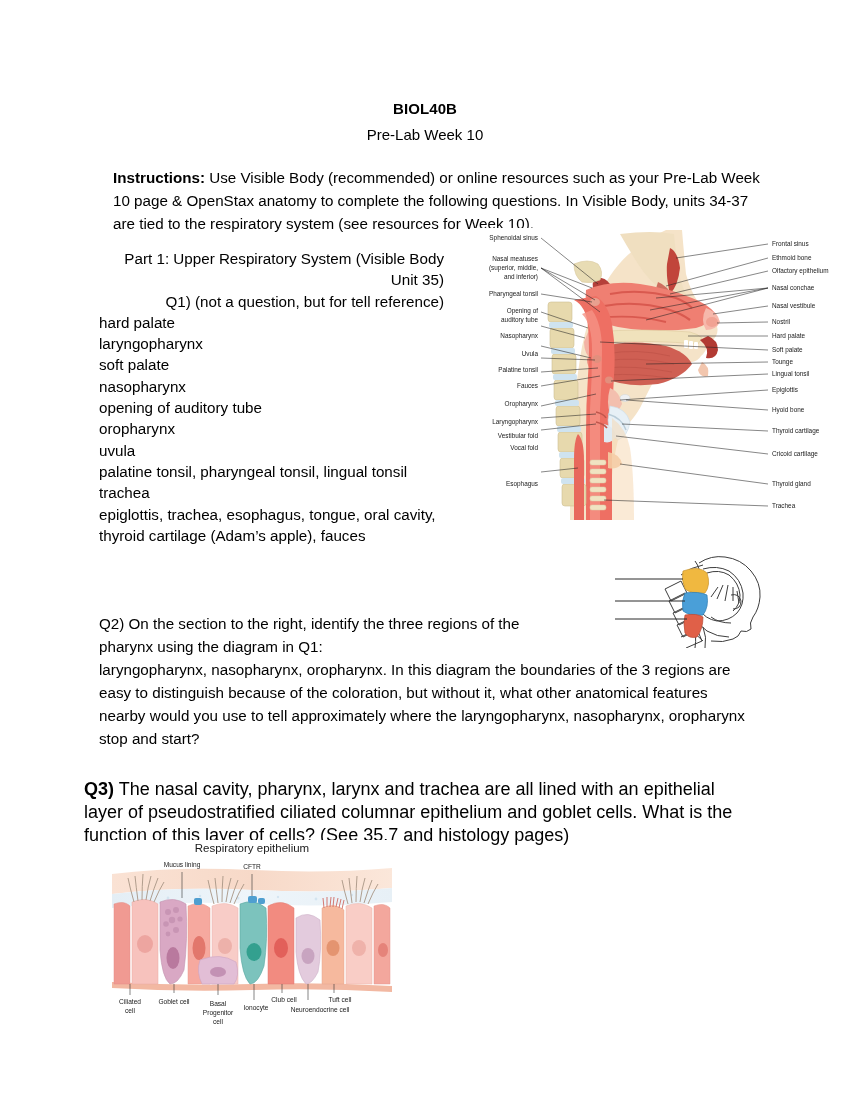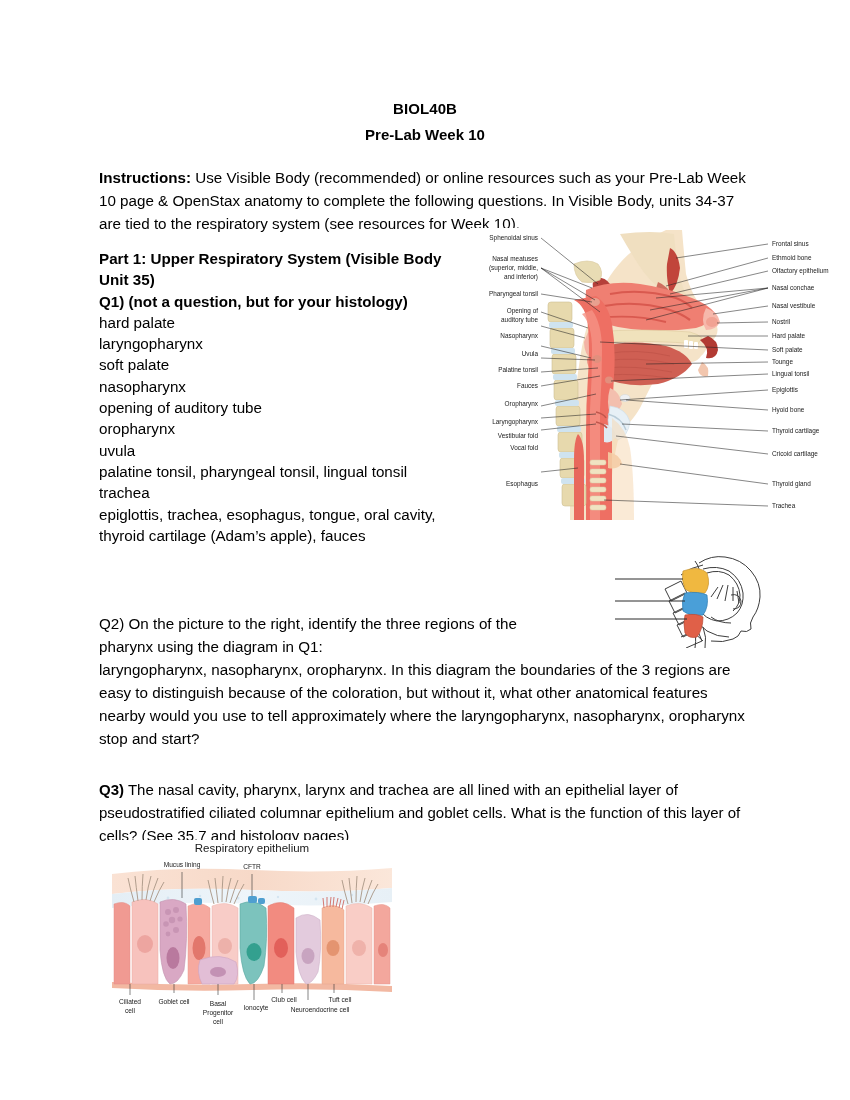--- a/index.html
+++ b/index.html
@@ -14,47 +14,47 @@
   }
   .page { position:relative; width:850px; height:1100px; }
 
   
   .doc-title {
     position:absolute; left:0; right:0; top:100px;
     text-align:center; font-weight:bold; font-size:15px; letter-spacing:.1px;
   }
   .doc-subtitle {
     position:absolute; left:0; right:0; top:126px;
-    text-align:center; font-weight:bold; font-size:15px;
+    text-align:center; font-weight:normal; font-size:15px;
   }
 
   
   .instructions {
-    position:absolute; left:99px; top:166px; width:652px;
+    position:absolute; left:113px; top:166px; width:652px;
     font-size:15.2px; line-height:23px;
   }
   .instructions b { font-weight:bold; }
 
   .part1 {
     position:absolute; left:99px; top:248px; width:345px;
     font-size:15.2px; line-height:21.3px;
   }
-  .part1 .hd { font-weight:bold; }
+  .part1 .hd { font-weight:normal;text-align:right; }
   .part1 .ln { white-space:pre-wrap; }
 
   .q2 {
     position:absolute; left:99px; top:612px; width:655px;
     font-size:15.2px; line-height:23px;
   }
   .q2 .short { width:440px; }
   .q2 b { font-weight:normal; }
 
   .q3 {
-    position:absolute; left:99px; top:778px; width:650px;
-    font-size:15px; line-height:23px;
+    position:absolute; left:84px; top:778px; width:650px;
+    font-size:18px; line-height:23px;
   }
   .q3 b { font-weight:bold; }
 
   
   .fig-main {
     position:absolute; left:470px; top:228px; width:378px; height:295px;
   }
   .fig-main svg { display:block; width:100%; height:100%; }
   .lbl { font-family:"Liberation Sans", sans-serif; font-size:6.4px; fill:#1a1a1a; }
   .lead { stroke:#222; stroke-width:.55; fill:none; }
@@ -81,36 +81,36 @@
 
   <div class="doc-title">BIOL40B</div>
   <div class="doc-subtitle">Pre-Lab Week 10</div>
 
   <div class="instructions">
     <b>Instructions:</b><span> Use Visible Body (recommended) or online resources such as your Pre-Lab Week 10 page &amp; OpenStax anatomy to complete the following questions. In Visible Body, units 34-37 are tied to the respiratory system (see resources for Week 10).</span>
   </div>
 
   <div class="part1">
     <div class="hd">Part 1: Upper Respiratory System (Visible Body Unit 35)</div>
-    <div class="hd">Q1) (not a question, but for your histology)</div>
+    <div class="hd">Q1) (not a question, but for tell reference)</div>
     <div class="ln">hard palate</div>
     <div class="ln">laryngopharynx</div>
     <div class="ln">soft palate</div>
     <div class="ln">nasopharynx</div>
     <div class="ln">opening of auditory tube</div>
     <div class="ln">oropharynx</div>
     <div class="ln">uvula</div>
     <div class="ln">palatine tonsil, pharyngeal tonsil, lingual tonsil</div>
     <div class="ln">trachea</div>
     <div class="ln">epiglottis, trachea, esophagus, tongue, oral cavity, thyroid cartilage (Adam’s apple), fauces</div>
   </div>
 
   <div class="q2">
     <div class="short">
-      <b>Q2)</b><span> On the picture to the right, identify the three regions of the pharynx using the diagram in Q1:</span>
+      <b>Q2)</b><span> On the section to the right, identify the three regions of the pharynx using the diagram in Q1:</span>
     </div>
     <div>laryngopharynx, nasopharynx, oropharynx. In this diagram the boundaries of the 3 regions are easy to distinguish because of the coloration, but without it, what other anatomical features nearby would you use to tell approximately where the laryngopharynx, nasopharynx, oropharynx stop and start?</div>
   </div>
 
   <div class="q3">
     <b>Q3)</b><span> The nasal cavity, pharynx, larynx and trachea are all lined with an epithelial layer of pseudostratified ciliated columnar epithelium and goblet cells.  What is the function of this layer of cells?  (See 35.7 and histology pages)</span>
   </div>
 
   <div class="fig-main">
     <svg viewBox="0 0 378 295" xmlns="http://www.w3.org/2000/svg">

